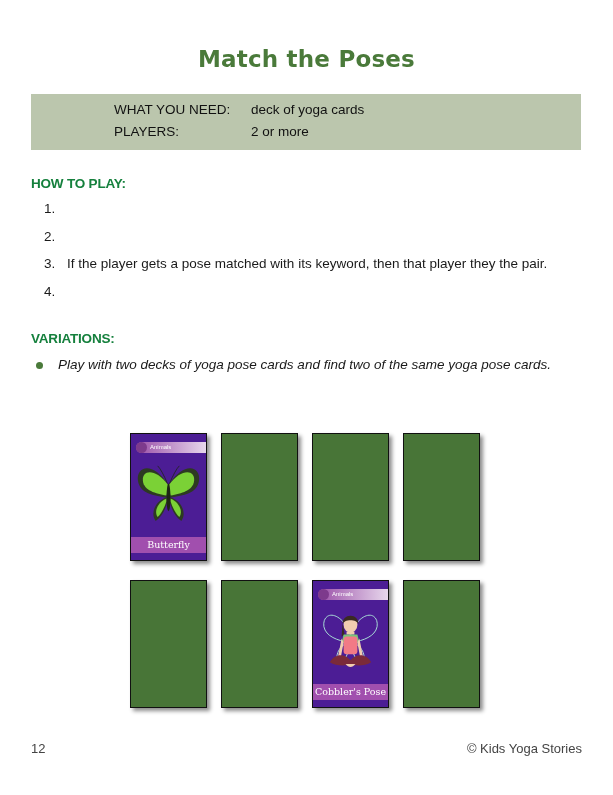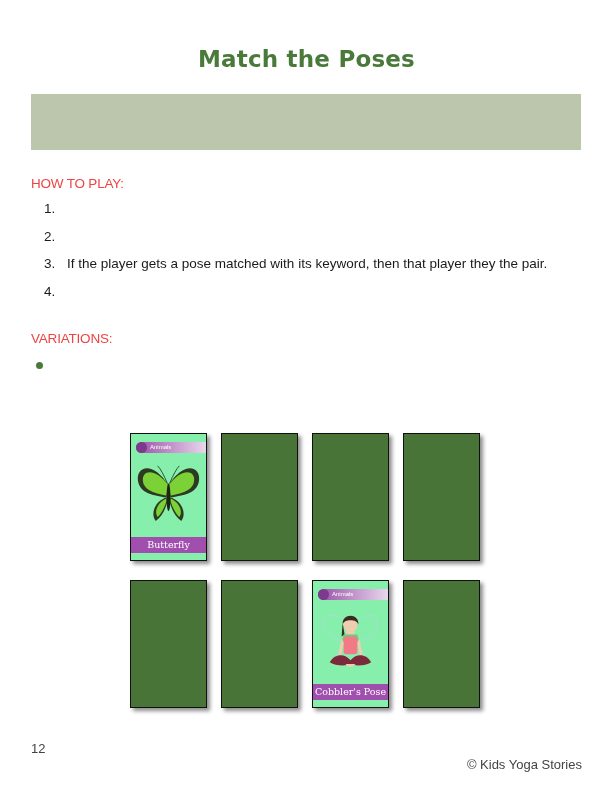--- a/index.html
+++ b/index.html
@@ -3,44 +3,50 @@
 <meta charset="utf-8">
 <style>
   html,body{margin:0;padding:0;background:#fff;}
   body{width:613px;height:795px;position:relative;overflow:hidden;font-family:"Liberation Sans","DejaVu Sans",sans-serif;color:#1a1a1a;}
   .title{position:absolute;top:46px;left:0;width:613px;text-align:center;font-family:"DejaVu Sans",sans-serif;font-weight:bold;font-size:23px;color:#4a7a3a;letter-spacing:0.2px;}
   .needs{position:absolute;top:94px;left:31px;width:550px;height:56px;background:#bbc6ad;}
   .needs-row{position:absolute;left:83px;font-size:13.5px;color:#111;}
   .needs-row .k{display:inline-block;width:137px;}
   .needs-row.r1{top:8px;}
   .needs-row.r2{top:30px;}
-  .h{position:absolute;left:31px;font-size:13.5px;font-weight:normal;color:#ef4444;letter-spacing:-0.2px;}
+  .h{position:absolute;left:31px;font-size:13.5px;font-weight:bold;color:#15803d;letter-spacing:-0.2px;}
   .steps{position:absolute;left:44px;top:201px;margin:0;padding:0;list-style:none;font-size:13.5px;}
   .steps li{height:27.7px;display:flex;}
   .steps .num{width:23px;font-weight:normal;}
   .vars{position:absolute;left:36px;top:357px;margin:0;padding:0;list-style:none;font-size:13.5px;font-style:italic;}
   .vars li{height:28px;display:flex;align-items:flex-start;}
   .bullet{width:7px;height:7px;border-radius:50%;background:#4a7a3a;margin:5px 15px 0 0;}
   .card{position:absolute;width:77px;height:128px;box-sizing:border-box;border:1.5px solid #111;box-shadow:3px 3px 4px rgba(0,0,0,0.45);}
   .card.back{background:#487537;}
-  .card.face{background:#86efac;}
+  .card.face{background:#4c1d95;}
   .face .banner{position:absolute;top:8px;left:5px;right:0;height:11px;background:linear-gradient(to right,#9a4fa8,#e7d7ec);border-radius:6px 0 0 6px;}
   .face .banner .bic{position:absolute;left:0;top:0;width:11px;height:11px;border-radius:50%;background:#7d3a8c;}
   .face .banner .bt{position:absolute;left:14px;top:0;font-size:6px;line-height:11px;color:#fff;}
   .face .label{position:absolute;left:0;right:0;bottom:7px;height:16px;background:#a14fae;color:#fff;text-align:center;font-family:"DejaVu Serif",serif;font-size:9.5px;line-height:16px;}
   .face .img{position:absolute;left:3px;right:3px;top:22px;bottom:25px;}
   .pnum{position:absolute;left:31px;top:741px;font-size:13px;font-weight:normal;color:#444;}
-  .copy{position:absolute;right:31px;top:741px;font-size:13px;color:#444;margin-top:16px;}
+  .copy{position:absolute;right:31px;top:741px;font-size:13px;color:#444;}
 </style>
 </head>
 <body>
 
 <div class="title">Match the Poses</div>
 
 <div class="needs">
+  <div class="needs-row r1">
+    <span class="k">WHAT YOU NEED:</span><span>deck of yoga cards</span>
+  </div>
+  <div class="needs-row r2">
+    <span class="k">PLAYERS:</span><span>2 or more</span>
+  </div>
 </div>
 
 <div class="h" style="top:176px;">HOW TO PLAY:</div>
 <ol class="steps">
   <li>
       <span class="num">1.</span>
     </li>
   <li>
       <span class="num">2.</span>
     </li>
@@ -50,20 +56,21 @@
     </li>
   <li>
       <span class="num">4.</span>
     </li>
 </ol>
 
 <div class="h" style="top:331px;">VARIATIONS:</div>
 <ul class="vars">
   <li>
       <span class="bullet"></span>
+      <span>Play with two decks of yoga pose cards and find two of the same yoga pose cards.</span>
     </li>
 </ul>
 
 <div class="card face" style="left:130px;top:433px;">
   <div class="banner">
       <span class="bic"></span>
       <span class="bt">Animals</span>
     </div>
   <svg class="img" viewBox="0 0 70 80" preserveAspectRatio="xMidYMid meet">
     <path d="M35 30 C20 5,2 10,4 25 C6 38,20 40,33 42Z" fill="#2d3a22"></path>

